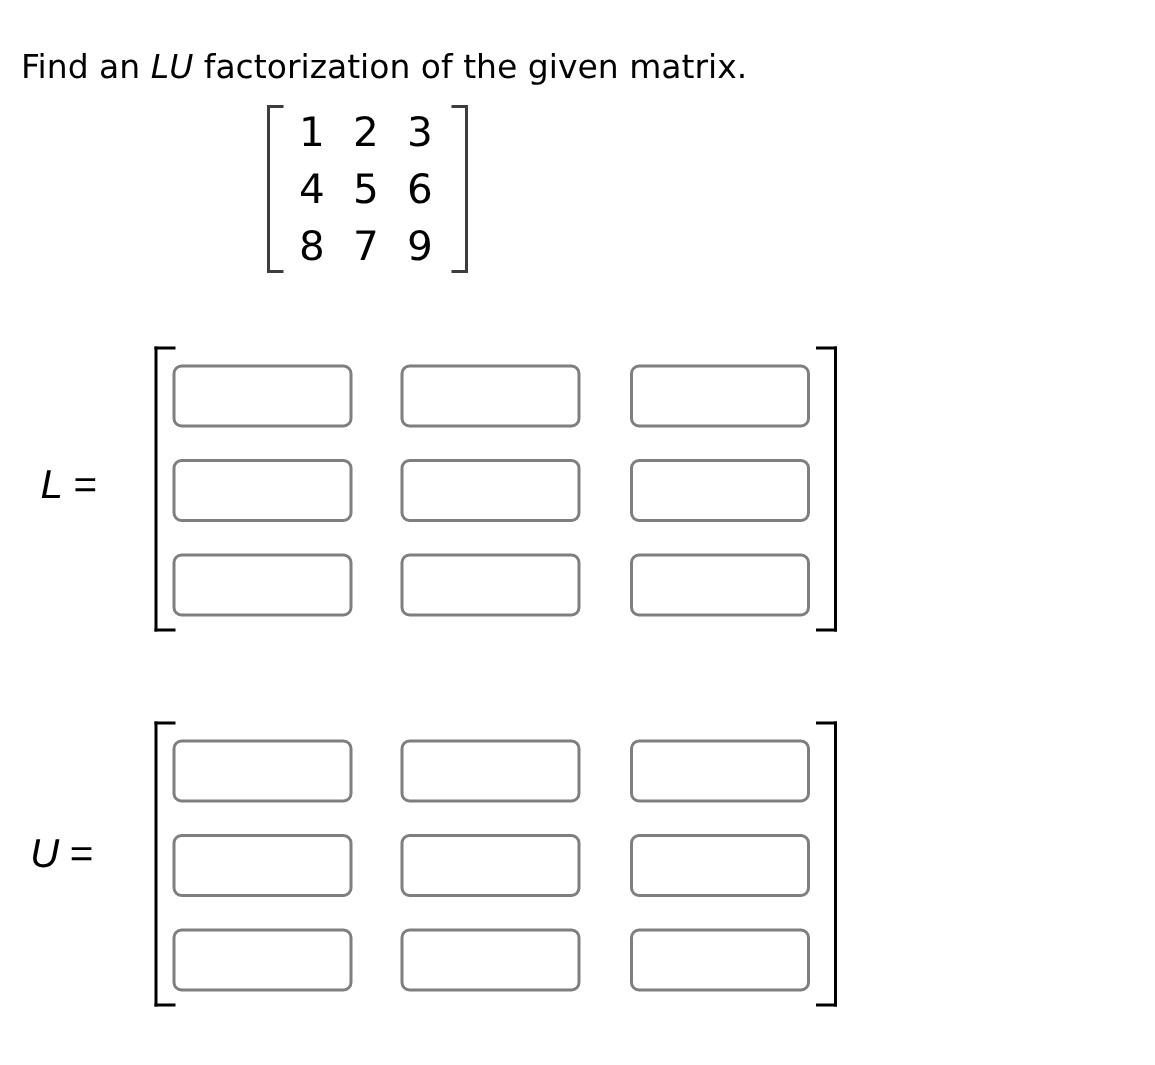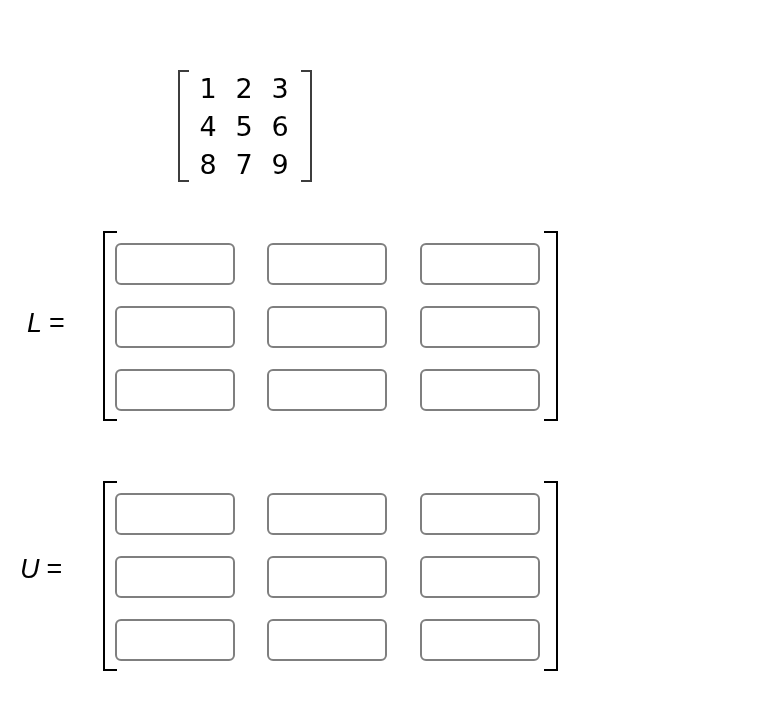--- a/index.html
+++ b/index.html
@@ -126,20 +126,21 @@
   .r2 { top: 138px; }
   .c0 { left: 12px; }
   .c1 { left: 164px; }
   .c2 { left: 317px; }
 </style>
 </head>
 <body>
 
 <div class="page">
 
+  <p class="title"><span>Find an </span><em>LU</em><span> factorization of the given matrix.</span></p>
 
   <div class="given-matrix">
     <div class="gbracket gleft"></div>
     <div class="ggrid">
       <span class="gcell">1</span>
       <span class="gcell">2</span>
       <span class="gcell">3</span>
       <span class="gcell">4</span>
       <span class="gcell">5</span>
       <span class="gcell">6</span>

